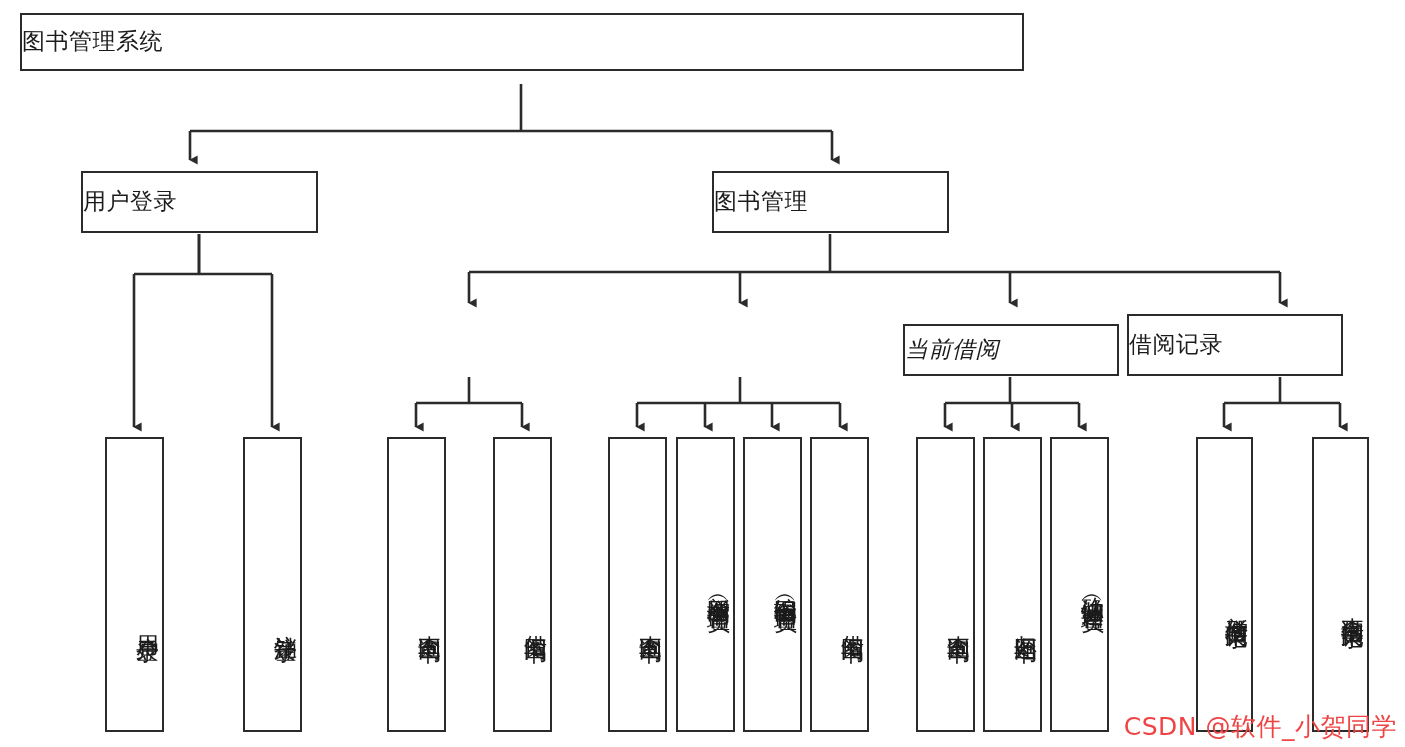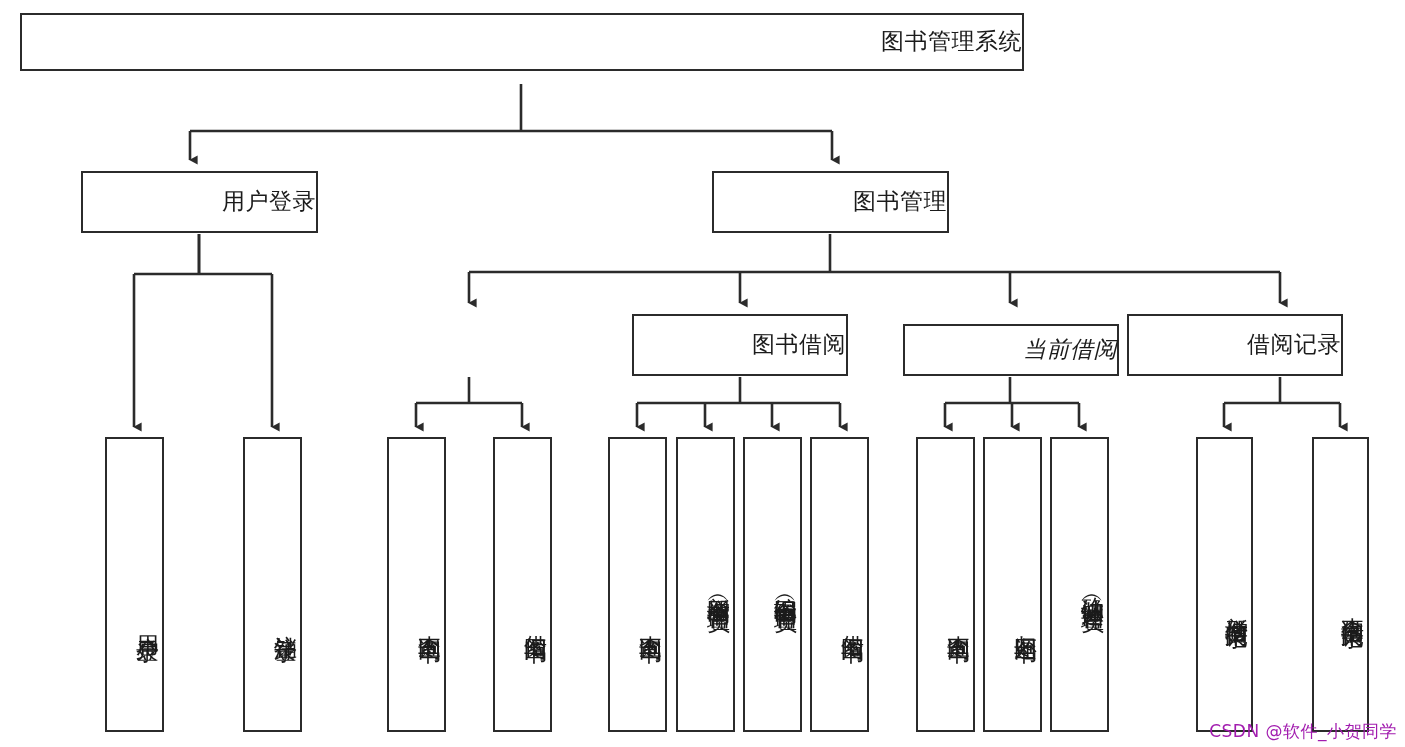--- a/index.html
+++ b/index.html
@@ -26,21 +26,21 @@
     height: 747px;
     pointer-events: none;
   }
   .node {
     position: absolute;
     box-sizing: border-box;
     background: #ffffff;
     border: 2px solid #2b2b2b;
     display: flex;
     align-items: center;
-    justify-content: flex-end;
+    justify-content: flex-start;
     color: #1b1b1b;
     z-index: 3;
   }
   .node.horiz {
     font-size: 23px;
     letter-spacing: 0.5px;
     line-height: 1.1;
   }
   .node.vert {
     writing-mode: vertical-rl;
@@ -56,22 +56,22 @@
   .node.vert.tall-text {
     padding-top: 6px;
   }
   .node-label {
     display: block;
   }
   #watermark {
     position: absolute;
     right: 8px;
     bottom: 4px;
-    font-size: 17px;
-    color: #a21caf;
+    font-size: 25px;
+    color: #ef4444;
     letter-spacing: 0.5px;
     z-index: 6;
     white-space: nowrap;
   }
 </style>
 </head>
 <body>
 
 <div id="canvas">
 
@@ -133,23 +133,20 @@
 
   <div class="node horiz" style="left:81px; top:171px; width:237px; height:62px;">
     <span class="node-label">用户登录</span>
   </div>
 
   <div class="node horiz" style="left:712px; top:171px; width:237px; height:62px;">
     <span class="node-label">图书管理</span>
   </div>
 
 
-  <div class="node horiz" style="left:632px; top:314px; width:216px; height:62px;">
-    <span class="node-label">图书借阅</span>
-  </div>
 
   <div class="node horiz" style="left:903px; top:324px; width:216px; height:52px;font-style:italic;">
     <span class="node-label">当前借阅</span>
   </div>
 
   <div class="node horiz" style="left:1127px; top:314px; width:216px; height:62px;">
     <span class="node-label">借阅记录</span>
   </div>
 
   <div class="node vert" style="left:105px; top:437px; width:59px; height:295px; padding-top:72px;">

